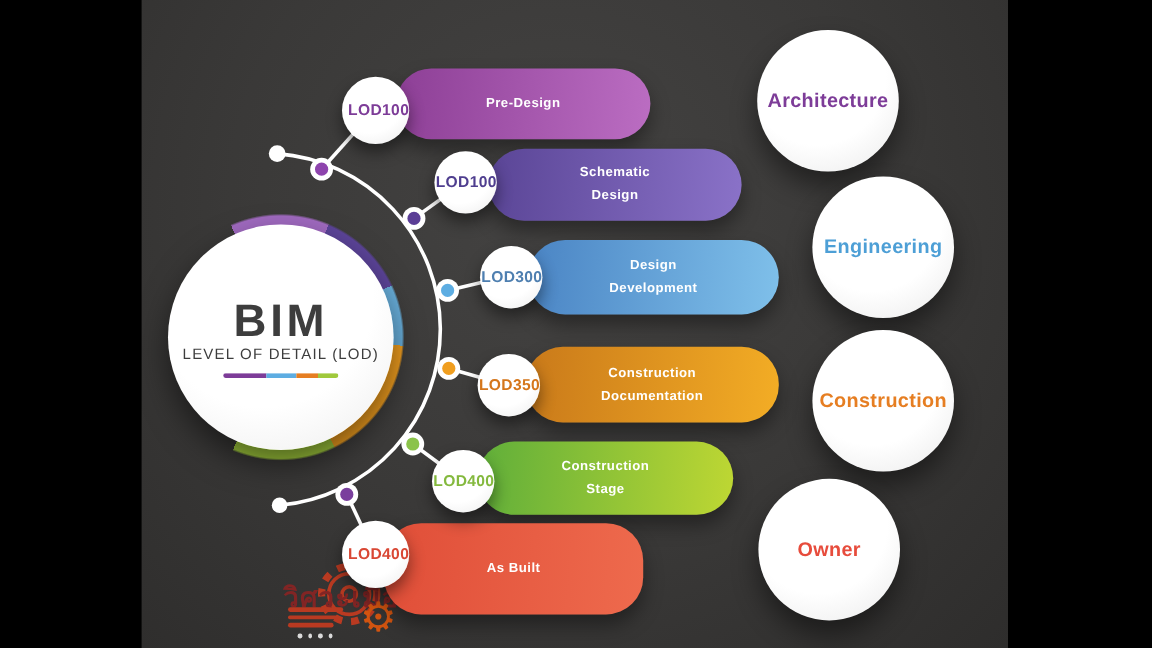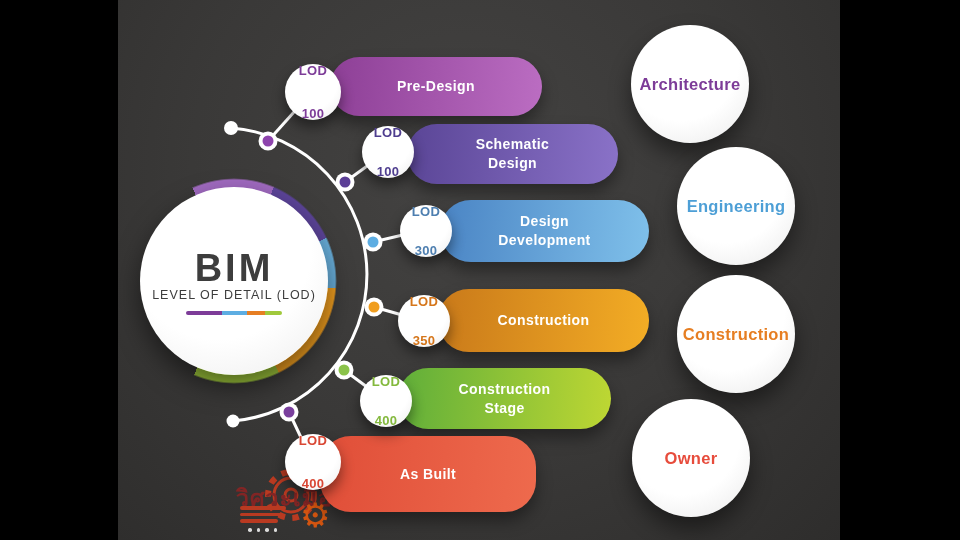--- a/index.html
+++ b/index.html
@@ -28,32 +28,32 @@
   .seg-orange{width:18%;background:#e67e22;}
   .seg-green{width:18%;background:#a0c93c;}
 
   
   #pathsvg{position:absolute;left:0;top:0;z-index:2;}
 
   
   .lod{position:absolute;border-radius:50%;z-index:4;
     background:radial-gradient(circle at 40% 30%, #ffffff 58%, #ebebeb 100%);
     box-shadow:0 7px 13px rgba(0,0,0,.45);
-    display:flex;flex-direction:column;align-items:center;justify-content:space-between;
+    display:flex;flex-direction:row;align-items:center;justify-content:flex-end;
     font-weight:700;font-size:13px;line-height:13.5px;letter-spacing:.3px;}
   .lod-100{left:285px;top:64px;width:56px;height:56px;color:#7d3c98;}
   .lod-200{left:362px;top:126px;width:52px;height:52px;color:#4f3e8f;}
   .lod-300{left:400px;top:205px;width:52px;height:52px;color:#4e7fb0;}
   .lod-350{left:398px;top:295px;width:52px;height:52px;color:#d5761b;}
   .lod-400{left:360px;top:375px;width:52px;height:52px;color:#84b93e;}
   .lod-500{left:285px;top:434px;width:56px;height:56px;color:#d94734;}
 
   
   .pill{position:absolute;border-radius:31px;z-index:3;color:#fff;font-weight:700;
-    font-size:14px;line-height:19px;letter-spacing:.4px;text-align:right;
+    font-size:11px;line-height:19px;letter-spacing:.4px;text-align:right;
     display:flex;flex-direction:column;align-items:center;justify-content:center;
     box-shadow:0 9px 16px rgba(0,0,0,.38);}
   .pill-predesign{left:330px;top:57px;width:212px;height:59px;background:linear-gradient(95deg,#8d3f96,#bb6dc2);}
   .pill-schematic{left:407px;top:124px;width:211px;height:60px;background:linear-gradient(95deg,#5a4596,#8a72c8);}
   .pill-designdev{left:440px;top:200px;width:209px;height:62px;background:linear-gradient(95deg,#4a84c4,#7fc0ea);}
   .pill-constrdoc{left:438px;top:289px;width:211px;height:63px;background:linear-gradient(95deg,#c9791a,#f3ad25);}
   .pill-constrstage{left:398px;top:368px;width:213px;height:61px;background:linear-gradient(95deg,#5fae3a,#bed733);}
   .pill-asbuilt{left:320px;top:436px;width:216px;height:76px;background:linear-gradient(95deg,#e04e38,#ee6a4d);}
 
   
@@ -163,20 +163,21 @@
   <div class="pill pill-schematic">
     <span>Schematic</span>
     <span>Design</span>
   </div>
   <div class="pill pill-designdev">
     <span>Design</span>
     <span>Development</span>
   </div>
   <div class="pill pill-constrdoc">
     <span>Construction</span>
+    <span>Documentation</span>
   </div>
   <div class="pill pill-constrstage">
     <span>Construction</span>
     <span>Stage</span>
   </div>
   <div class="pill pill-asbuilt">
     <span>As Built</span>
   </div>
 
   <div class="lod lod-100">

